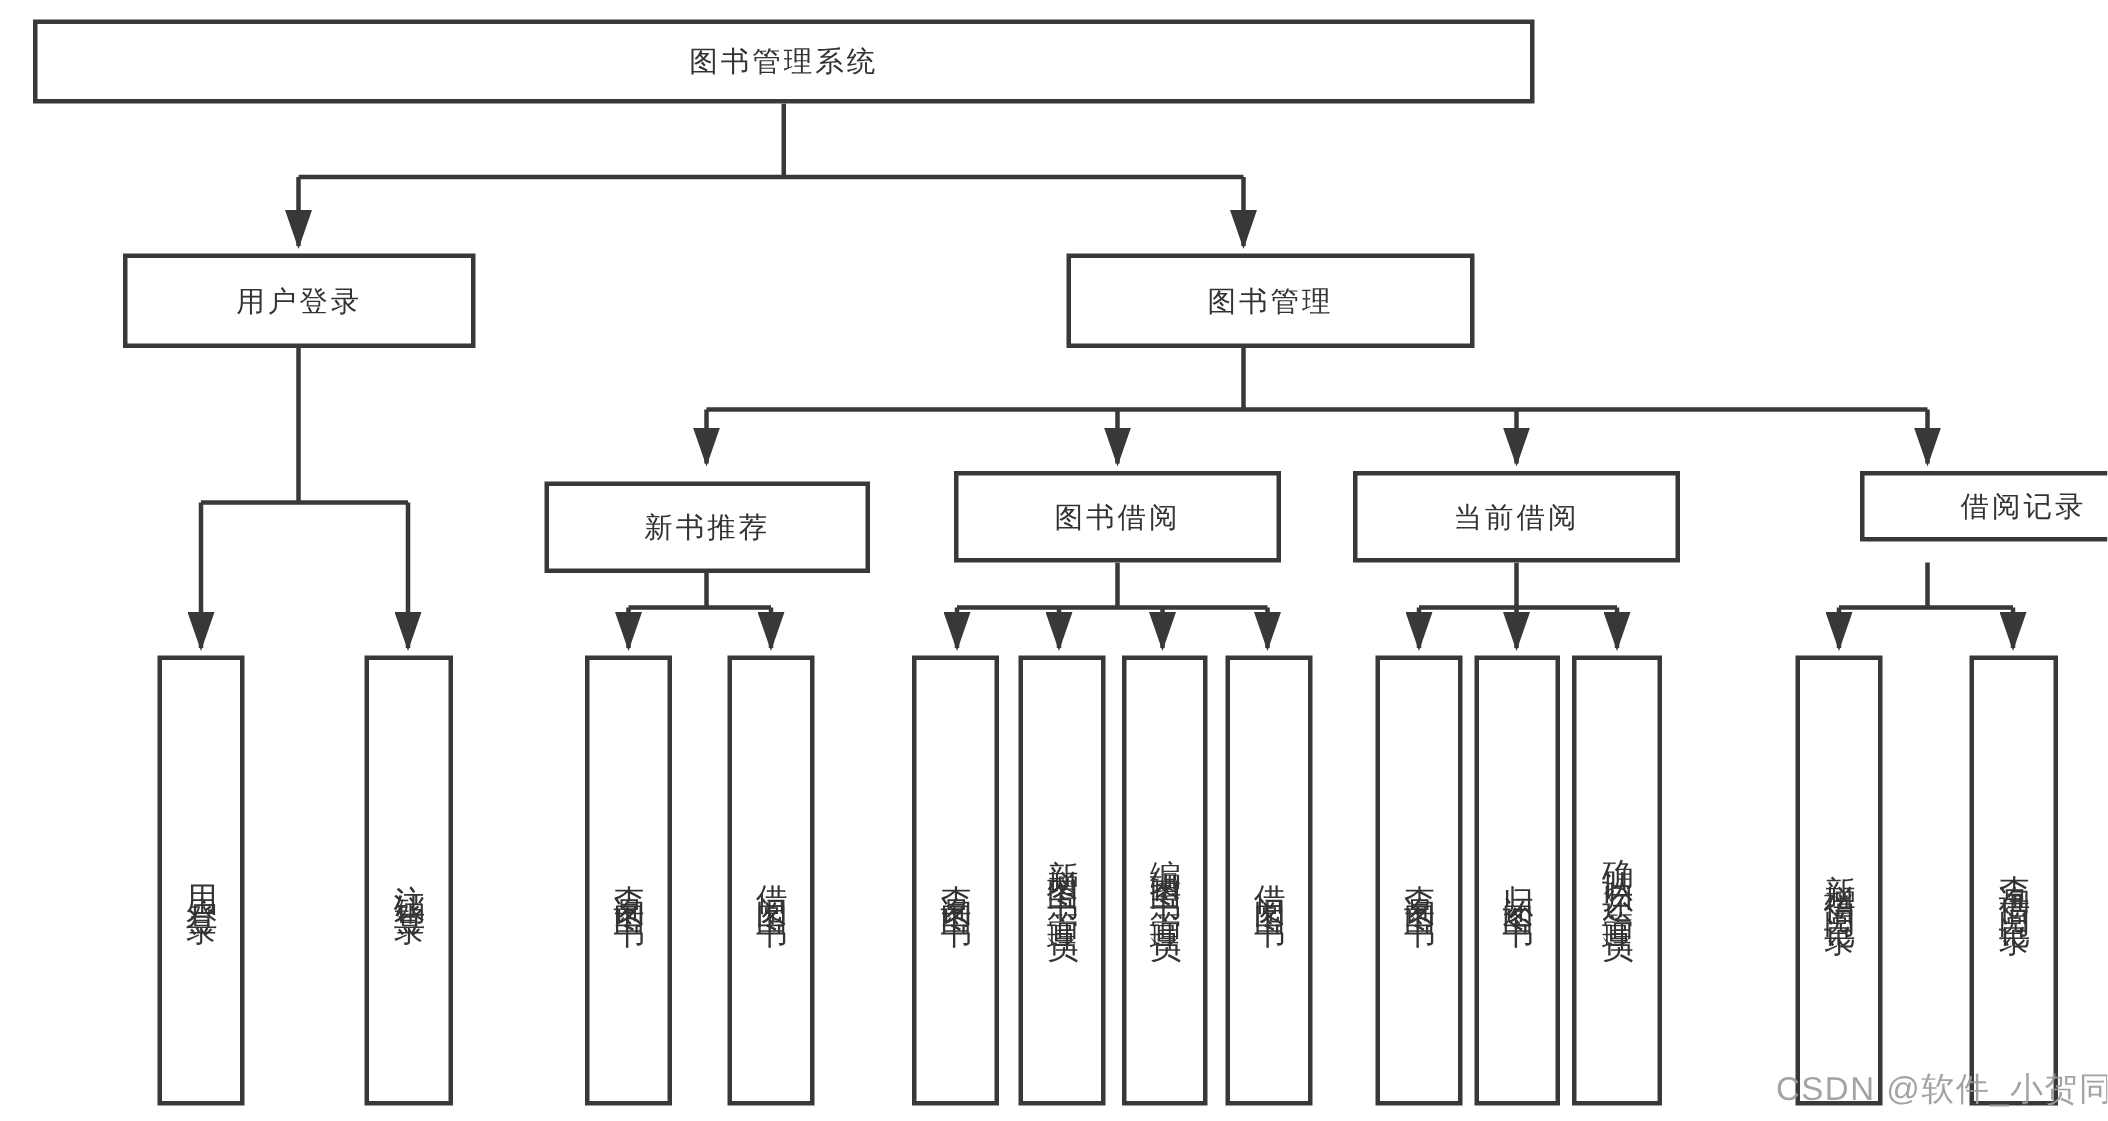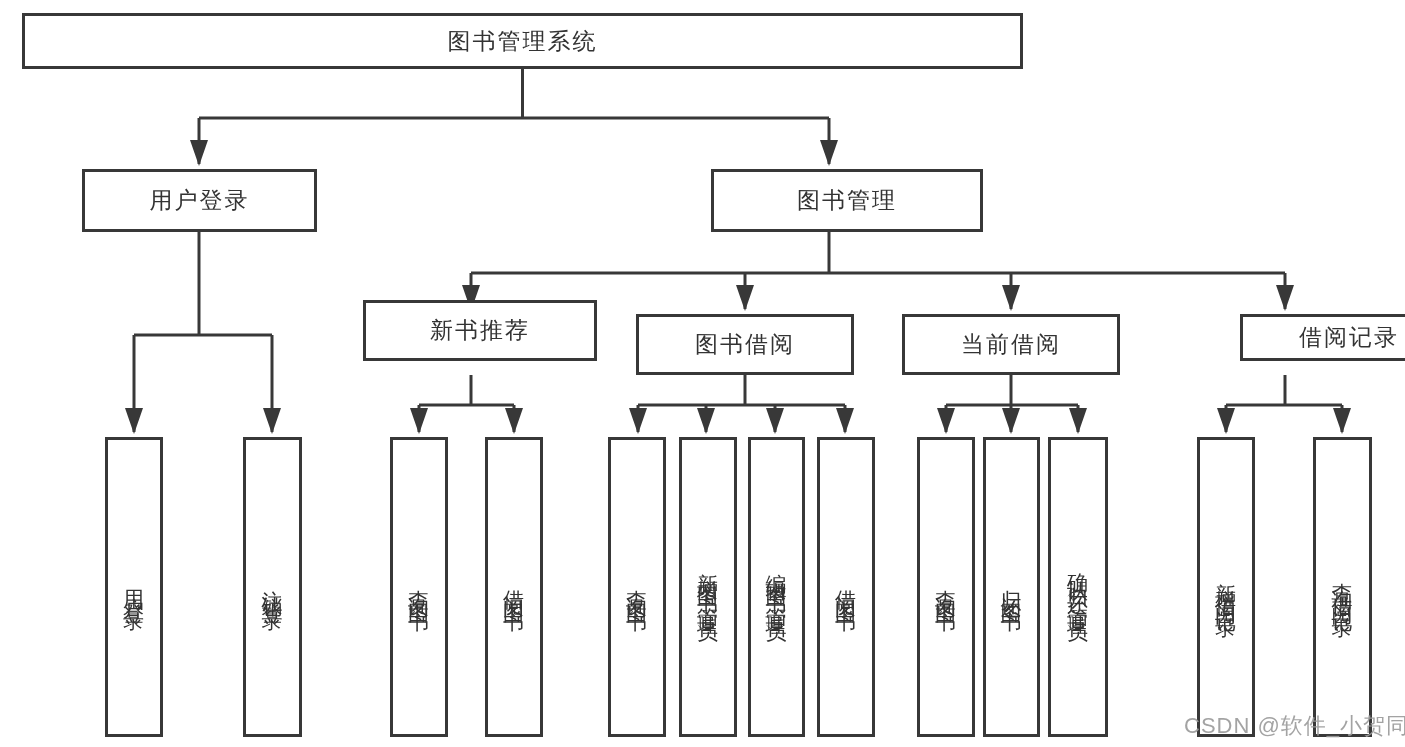--- a/index.html
+++ b/index.html
@@ -15,21 +15,21 @@
     position:absolute;
     background:#ffffff;
     border:3px solid #383838;
     box-sizing:border-box;
     display:flex;
     align-items:center;
     justify-content:center;
     color:#333333;
   }
   .node.h .lbl{
-    font-size:23px;
+    font-size:19px;
     letter-spacing:2px;
     white-space:nowrap;
   }
   .node.v .vlbl{
     writing-mode:vertical-rl;
     text-orientation:mixed;
     font-size:21px;
     letter-spacing:7px;
     line-height:1;
     white-space:nowrap;
@@ -103,21 +103,21 @@
     <span class="lbl">图书管理系统</span>
   </div>
 
   <div class="node h" style="left:82px;top:169px;width:235px;height:63px">
     <span class="lbl">用户登录</span>
   </div>
   <div class="node h" style="left:711px;top:169px;width:272px;height:63px">
     <span class="lbl">图书管理</span>
   </div>
 
-  <div class="node h" style="left:363px;top:300px;width:234px;height:61px">
+  <div class="node h" style="left:363px;top:321px;width:217px;height:61px">
     <span class="lbl">新书推荐</span>
   </div>
   <div class="node h" style="left:902px;top:314px;width:218px;height:61px">
     <span class="lbl">当前借阅</span>
   </div>
   <div class="node h" style="left:636px;top:314px;width:218px;height:61px">
     <span class="lbl">图书借阅</span>
   </div>
   <div class="node h" style="left:1240px;top:314px;width:218px;height:47px">
     <span class="lbl">借阅记录</span>

